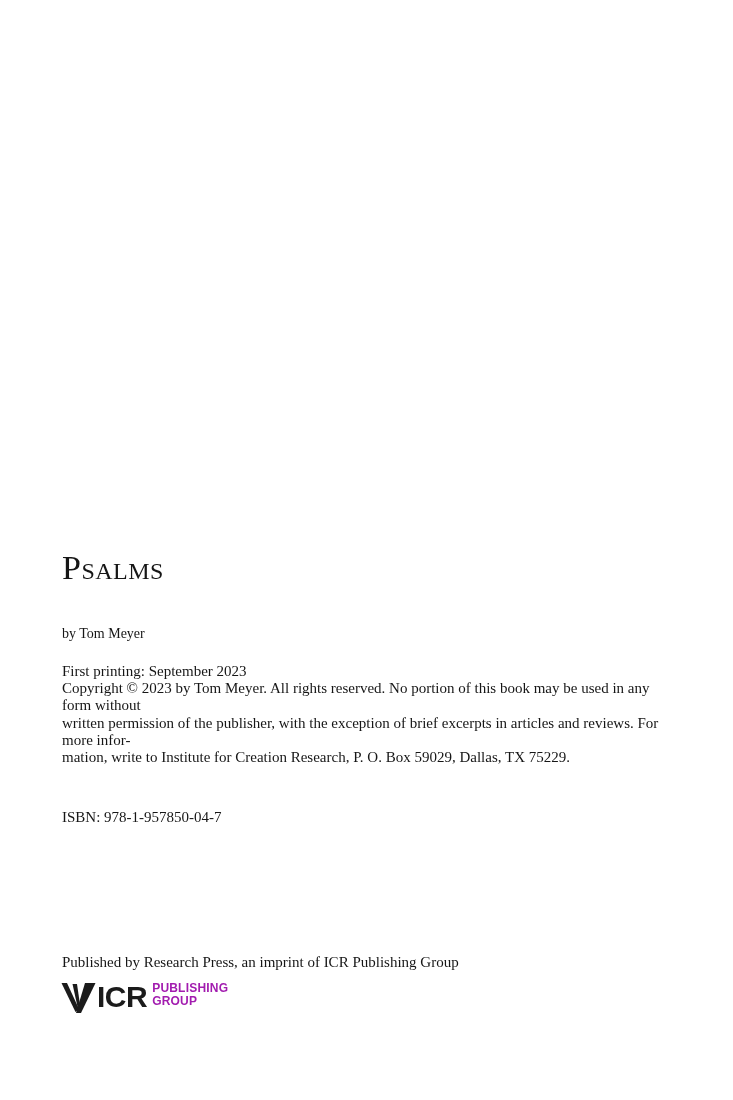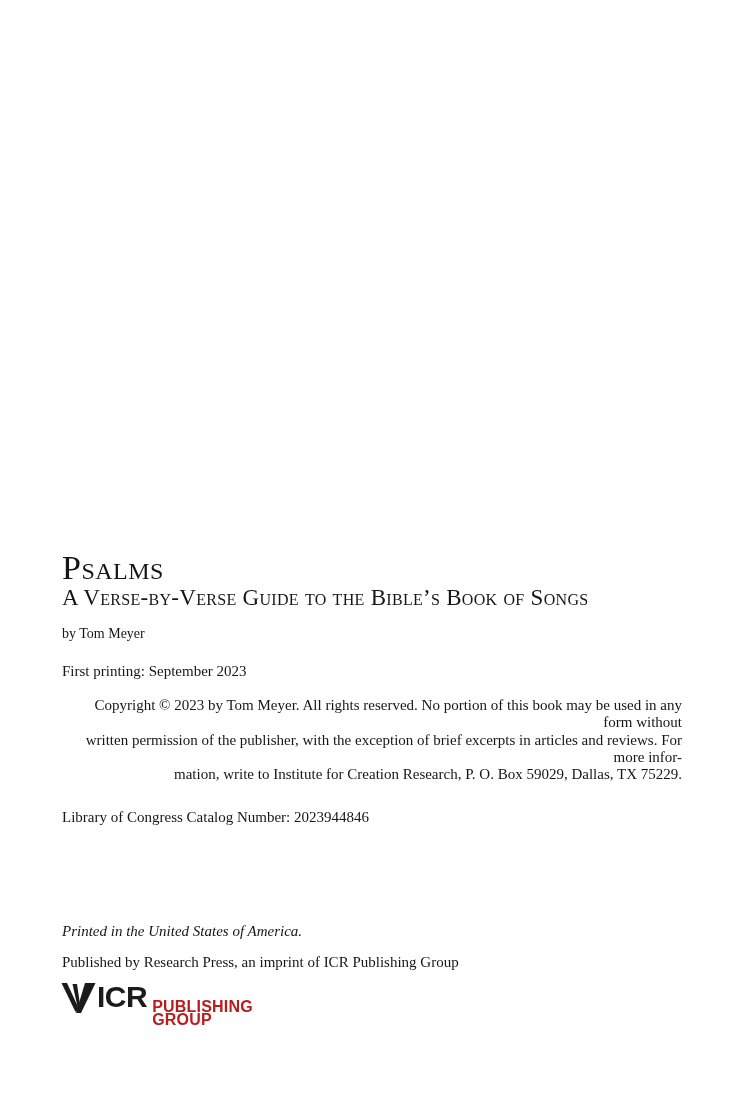--- a/index.html
+++ b/index.html
@@ -40,21 +40,21 @@
     top: 623px;
     font-size: 14px;
     line-height: 22px;
   }
   .body-text {
     font-size: 15px;
     line-height: 17.3px;
     max-width: 620px;
   }
   .first-printing { top: 663px; }
-  .copyright { top: 697px; white-space: pre-line; text-align: right; }
+  .copyright { top: 680px; white-space: pre-line; }
   .scripture { top: 759px; }
   .isbn-block { top: 809px; line-height: 17.5px; }
   .website { top: 875px; }
   .printed { top: 923px; font-style: italic; }
   .published { top: 954px; }
 
   .logo {
     top: 982px;
     left: 60px;
     display: flex;
@@ -66,52 +66,50 @@
     font-weight: bold;
     font-size: 30px;
     line-height: 30px;
     letter-spacing: -0.5px;
     color: #1b1b1b;
     margin-left: 0;
   }
   .logo-sub {
     font-family: "Liberation Sans", "DejaVu Sans", sans-serif;
     font-weight: bold;
-    font-size: 16px;
+    font-size: 12px;
     line-height: 13px;
     letter-spacing: 0.2px;
-    color: #b91c1c;
+    color: #a21caf;
     margin-left: 5px;
-    margin-top: 18px;
+    margin-top: 0;
   }
 </style>
 </head>
 <body>
 
 <div class="page">
 
   <h1 class="abs title">Psalms</h1>
 
-  <h2 class="abs subtitle">A Verse-by-Verse Guide to the Bible’s Book of Songs</h2>
 
   <div class="abs byline">by Tom Meyer</div>
 
   <div class="abs body-text first-printing">First printing: September 2023</div>
 
   <div class="abs body-text copyright">Copyright © 2023 by Tom Meyer. All rights reserved. No portion of this book may be used in any form without
 written permission of the publisher, with the exception of brief excerpts in articles and reviews. For more infor-
 mation, write to Institute for Creation Research, P. O. Box 59029, Dallas, TX 75229.</div>
 
 
   <div class="abs body-text isbn-block">
-    <div>Library of Congress Catalog Number: 2023944846</div>
+    <div>ISBN: 978-1-957850-04-7</div>
   </div>
 
 
-  <div class="abs body-text printed">Printed in the United States of America.</div>
 
   <div class="abs body-text published">Published by Research Press, an imprint of ICR Publishing Group</div>
 
   <div class="abs logo">
     <svg class="logo-mark" viewBox="0 0 36 30" xmlns="http://www.w3.org/2000/svg" aria-hidden="true">
       <g fill="#1b1b1b">
         <polygon points="1,0 6.5,0 18.5,26 15,29"></polygon>
         <polygon points="12,1 16.5,1 19.5,21.5 17.2,24.5"></polygon>
         <polygon points="24.5,0 35,0 20.5,30 15.5,30"></polygon>
       </g>

